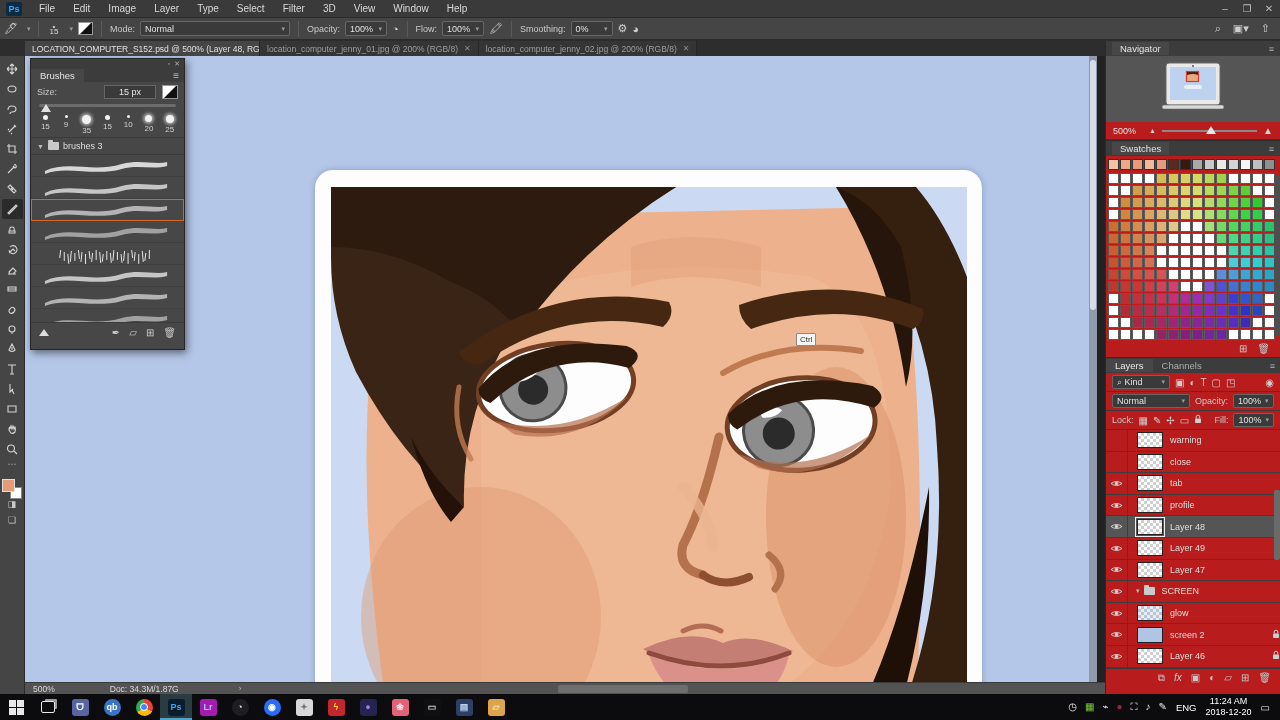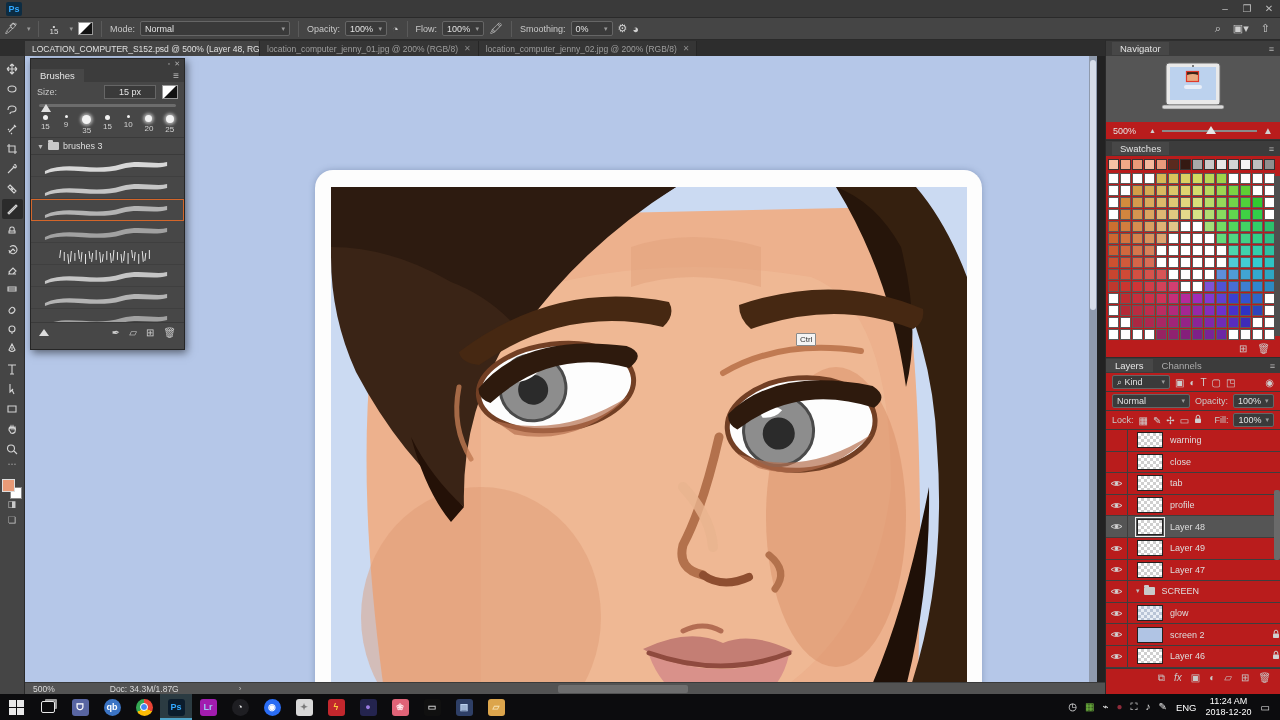--- a/index.html
+++ b/index.html
@@ -138,20 +138,33 @@
   #tray-lang { font-size:9.5px; color:#fff; }
   #tray-clock { text-align:center; color:#fff; font-size:9px; line-height:11px; }
   #start-logo { display:grid; grid-template-columns:7px 7px; grid-auto-rows:7px; gap:1px; }
   #start-logo span { background:#e8e8e8; }
 </style>
 </head>
 <body>
 
 <div id="menubar" class="abs">
   <div id="ps-logo">Ps</div>
+  <div id="menu-items" style="display:flex;">
+      <span class="menu-item">File</span>
+      <span class="menu-item">Edit</span>
+      <span class="menu-item">Image</span>
+      <span class="menu-item">Layer</span>
+      <span class="menu-item">Type</span>
+      <span class="menu-item">Select</span>
+      <span class="menu-item">Filter</span>
+      <span class="menu-item">3D</span>
+      <span class="menu-item">View</span>
+      <span class="menu-item">Window</span>
+      <span class="menu-item">Help</span>
+    </div>
   <div id="win-controls">
     <span>–</span>
     <span>❐</span>
     <span>✕</span>
   </div>
 </div>
 
 <div id="optionsbar" class="abs">
   <span class="opt-icon">🖊</span>
   <span class="caret">▾</span>

